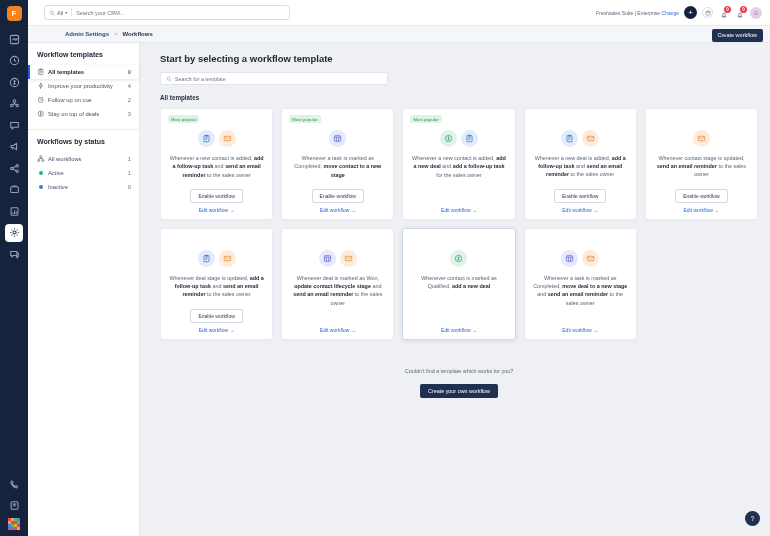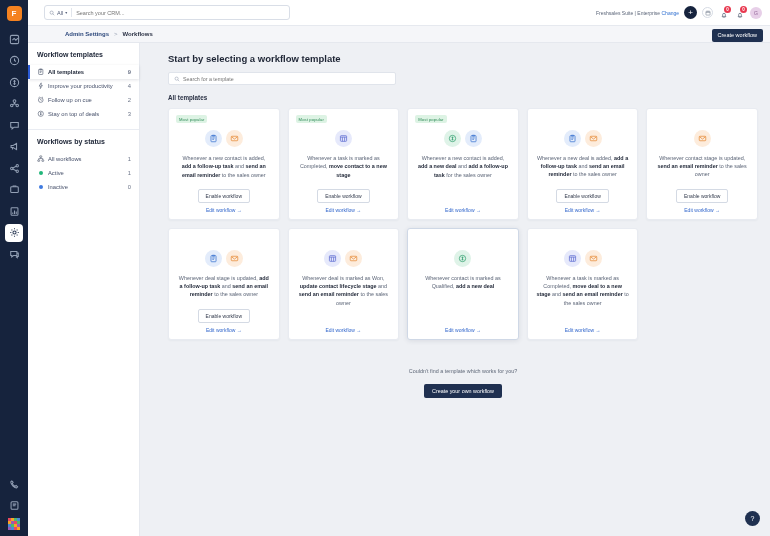--- a/index.html
+++ b/index.html
@@ -122,21 +122,21 @@
   .lp-ico { width: 11px; display: flex; align-items: center; }
   .lp-ico svg { width: 7.5px; height: 7.5px; stroke: #5b6578; fill: none; stroke-width: 1.4; }
   .lp-lbl { flex: 1; }
   .lp-cnt { font-size: 5.8px; color: #6b7488; }
   .lp-div { height: 1px; background: #e9ecf2; margin: 8px 0 0 0; }
   .dot { width: 4px; height: 4px; border-radius: 50%; display: inline-block; margin-left: 2px; }
   .dot.green { background: #21b67a; }
   .dot.blue { background: #3f7ae0; }
 
   
-  .main { flex: 1; padding: 10px 12px 0 28px; overflow: hidden; }
+  .main { flex: 1; padding: 10px 12px 0 20px; overflow: hidden; }
   .main-h1 { font-size: 9.5px; color: #1e2troit; color:#1e2535; font-weight: bold; margin-bottom: 8px; }
   .tsearch {
     height: 13px; background: #fff; border: 1px solid #e0e4eb; border-radius: 2px;
     display: flex; align-items: center; padding: 0 5px; width: 228px; margin-bottom: 9px;
   }
   .tsearch svg { width: 6px; height: 6px; stroke: #9aa3b4; fill: none; stroke-width: 1.6; margin-right: 3px; }
   .tsearch input { border: none; outline: none; font-size: 5.3px; color: #a6aebd; font-family: inherit; background: transparent; flex:1; }
   .sec-lbl { font-size: 6.3px; color: #2a3144; font-weight: bold; margin-bottom: 7px; }
 
   .grid { display: grid; grid-template-columns: repeat(5, 1fr); gap: 8px; }

